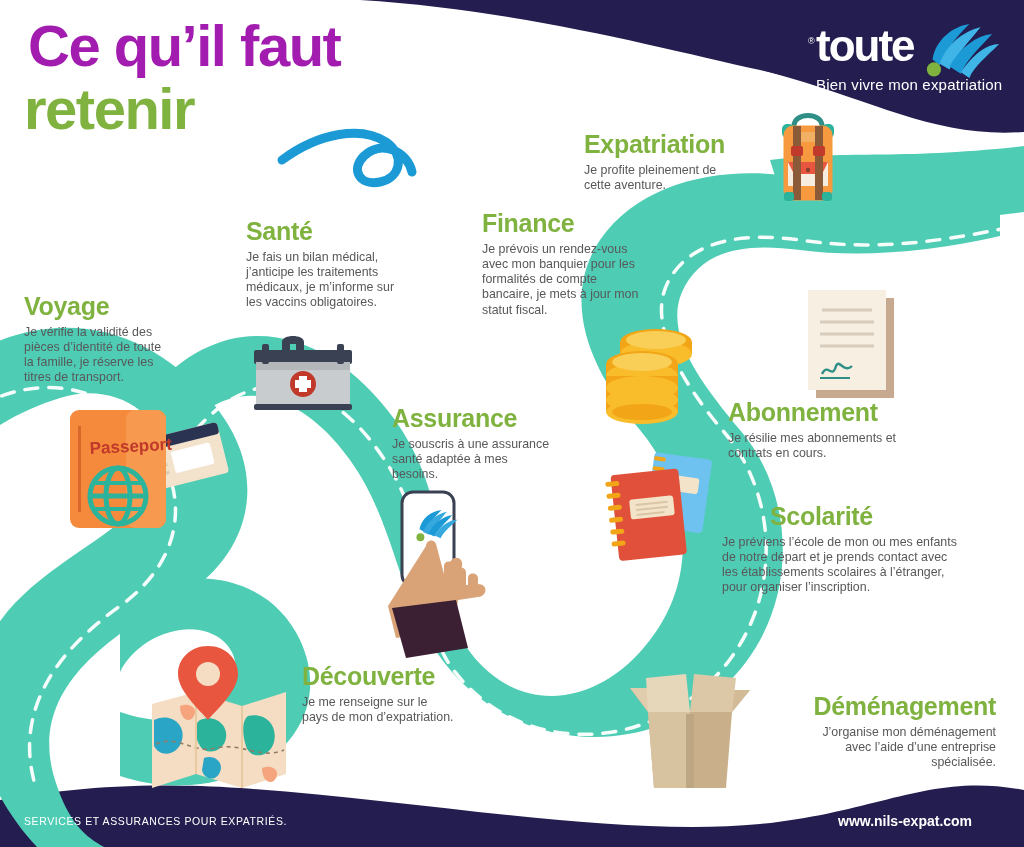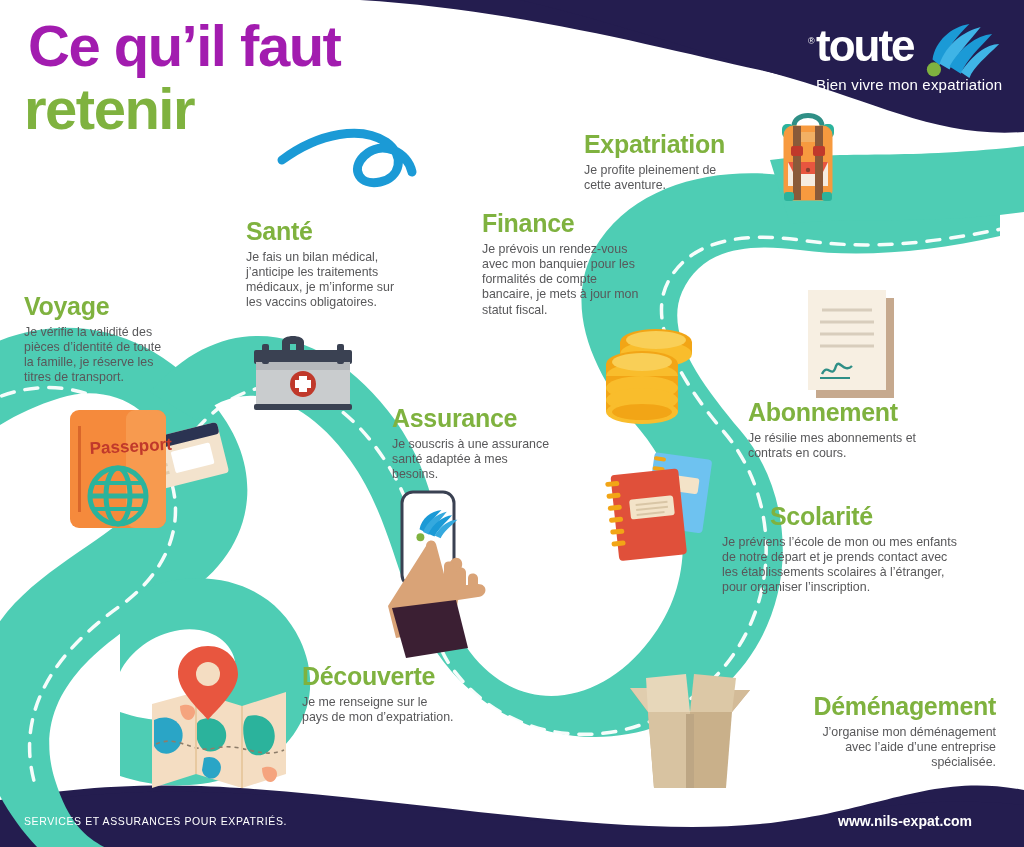--- a/index.html
+++ b/index.html
@@ -369,21 +369,21 @@
 titres de transport.</p>
   </div>
 
   <div class="block" style="left:392px;top:406px;width:180px;">
     <div class="heading" style="font-size:25px;">Assurance</div>
     <p class="body-txt">Je souscris à une assurance
 santé adaptée à mes
 besoins.</p>
   </div>
 
-  <div class="block" style="left:748px;top:400px;width:216px;">
+  <div class="block" style="left:728px;top:400px;width:216px;">
     <div class="heading" style="font-size:25px;">Abonnement</div>
     <p class="body-txt">Je résilie mes abonnements et
 contrats en cours.</p>
   </div>
 
   <div class="block" style="left:722px;top:504px;width:290px;">
     <div class="heading" style="font-size:25px;margin-left:48px;">Scolarité</div>
     <p class="body-txt">Je préviens l’école de mon ou mes enfants
 de notre départ et je prends contact avec
 les établissements scolaires à l’étranger,

